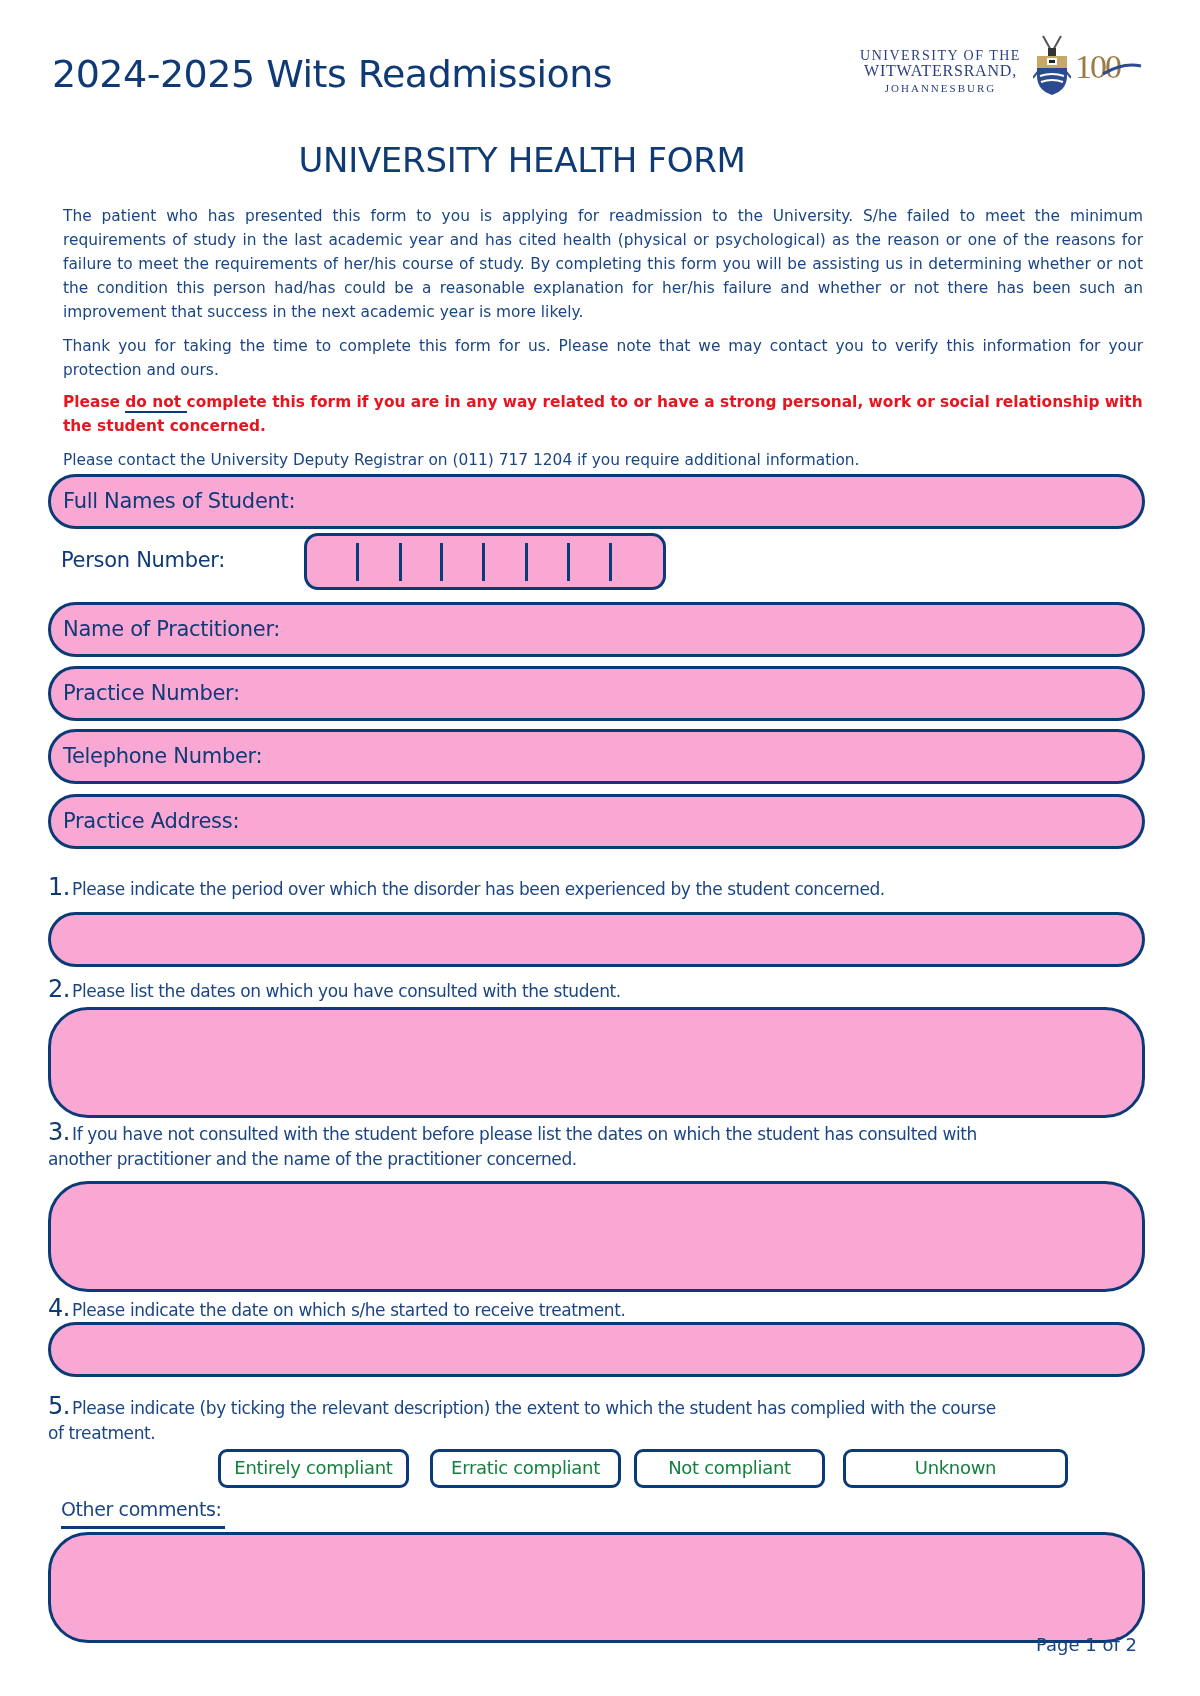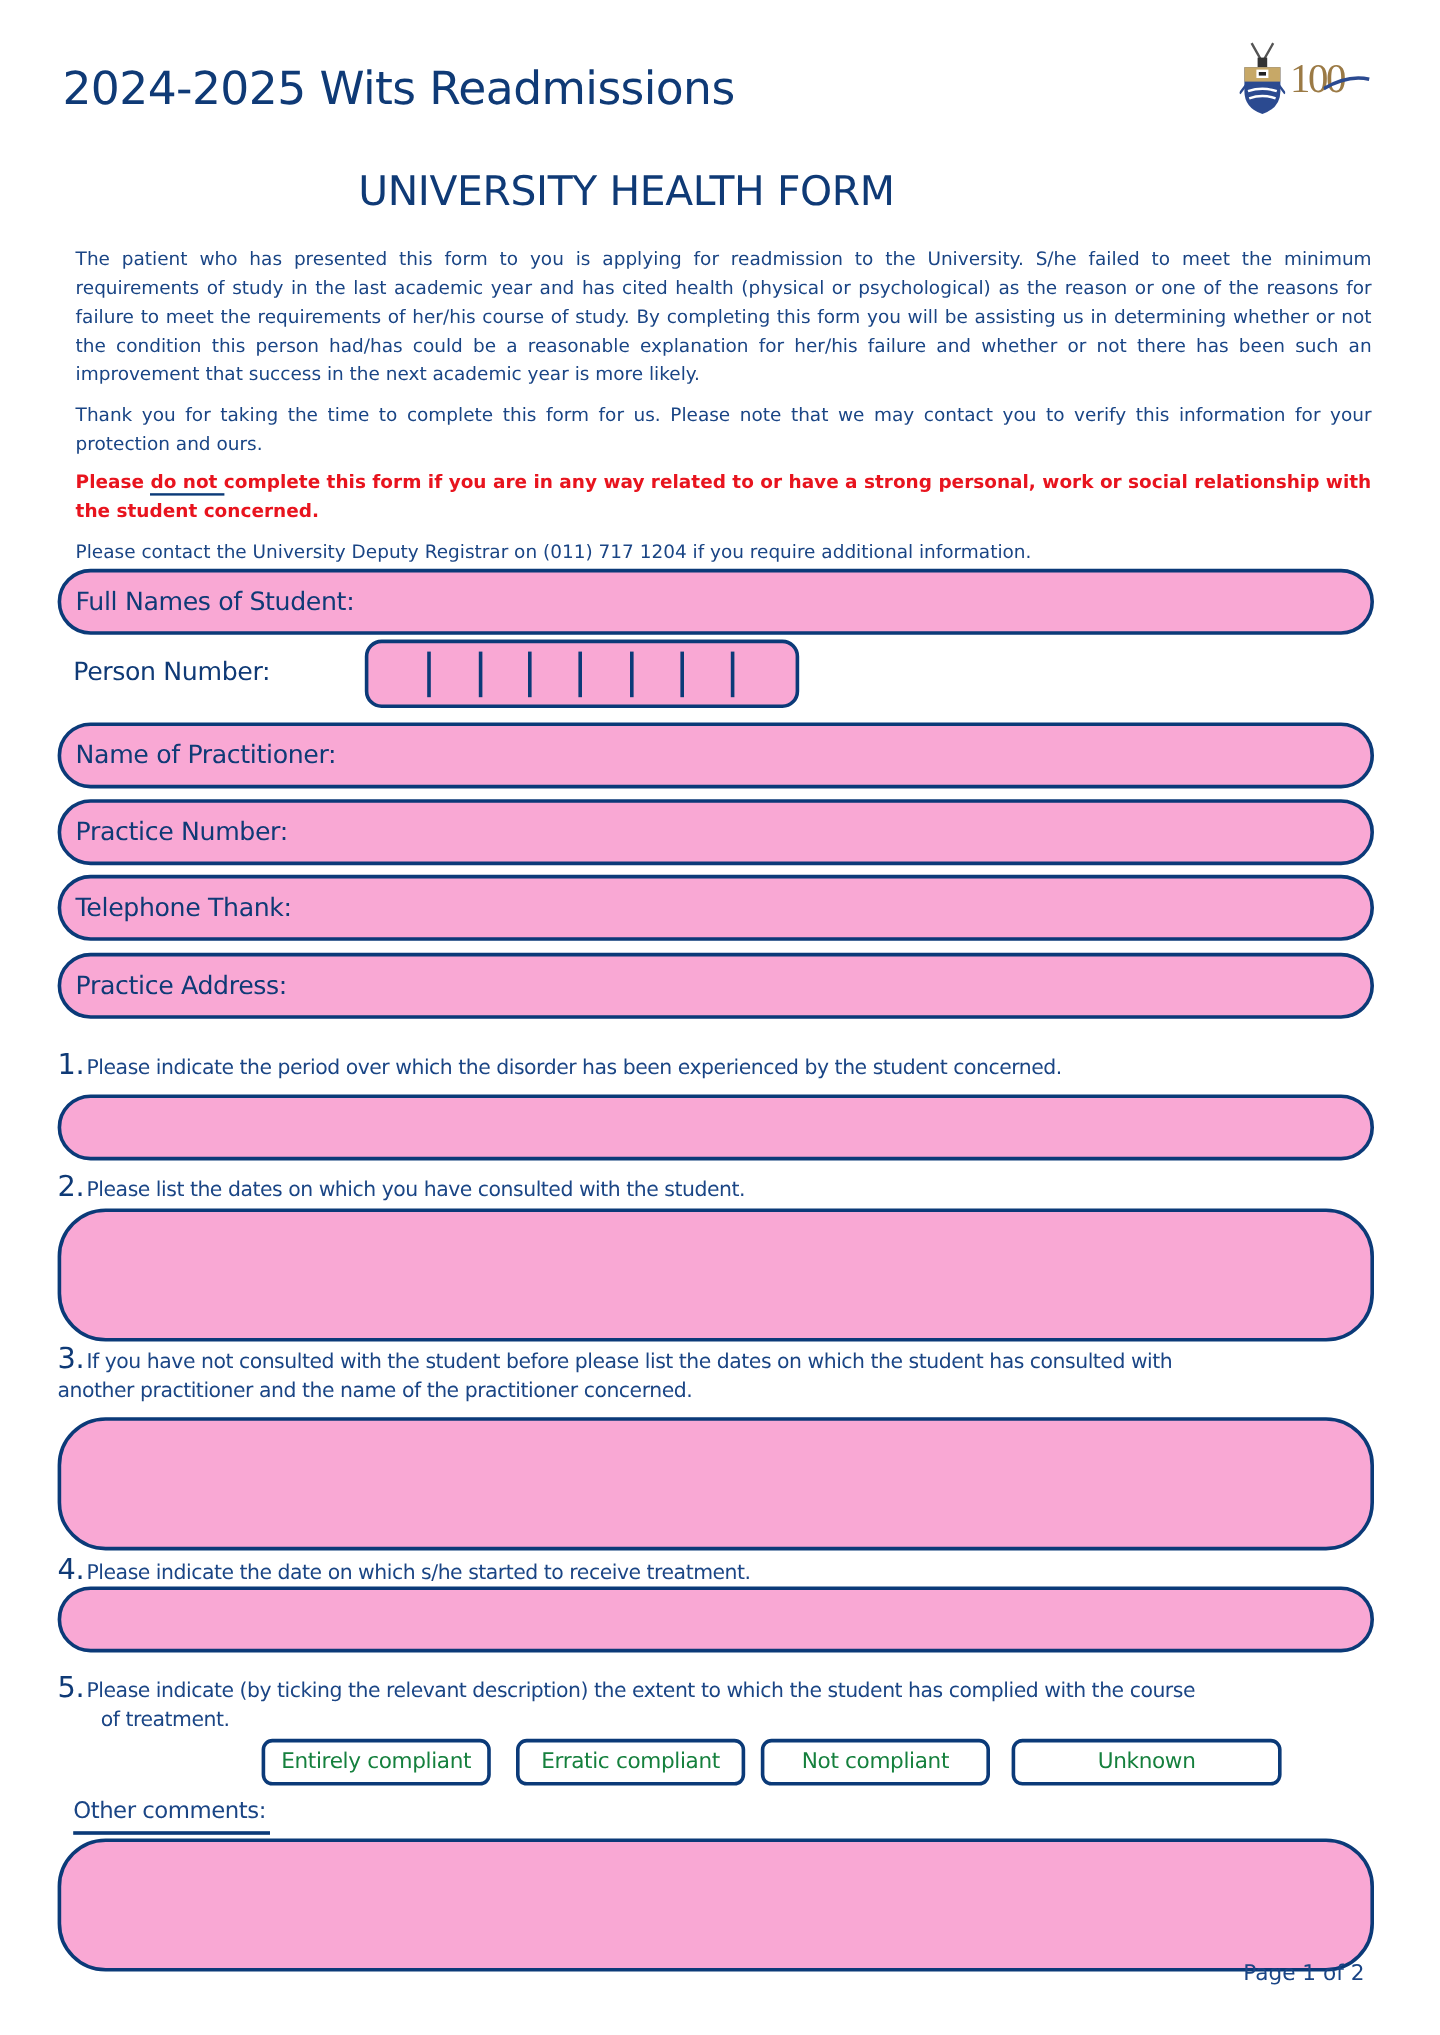--- a/index.html
+++ b/index.html
@@ -38,20 +38,25 @@
   .other { left:61px; top:1498px; font-size:19px; color:#1a4585; letter-spacing:-0.4px; }
   .other-line { left:61px; top:1526px; width:164px; height:3px; background:#0b3a78; }
   .footer { left:1036px; top:1634px; font-size:18px; color:#1a4585; }
 </style>
 </head>
 <body>
 
 <div class="abs title">2024-2025 Wits Readmissions</div>
 
 <div class="abs logo">
+  <div class="logo-text">
+    <div class="l1">UNIVERSITY OF THE</div>
+    <div class="l2">WITWATERSRAND,</div>
+    <div class="l3">JOHANNESBURG</div>
+  </div>
   <svg class="shield" viewBox="0 0 38 62">
     <path d="M10 2 L19 18 L28 2" stroke="#555" stroke-width="2" fill="none"></path>
     <rect x="15" y="14" width="8" height="8" fill="#333"></rect>
     <path d="M4 22 H34 V42 Q34 56 19 61 Q4 56 4 42 Z" fill="#2b4a90"></path>
     <rect x="4" y="22" width="30" height="12" fill="#c7a867"></rect>
     <rect x="14" y="24" width="10" height="7" fill="#fff"></rect>
     <rect x="16" y="26" width="6" height="3" fill="#222"></rect>
     <path d="M7 42 Q19 38 31 42" stroke="#fff" stroke-width="2" fill="none"></path>
     <path d="M8 48 Q19 44 30 48" stroke="#fff" stroke-width="2" fill="none"></path>
     <path d="M0 44 L6 36 M38 44 L32 36" stroke="#2b4a90" stroke-width="2"></path>
@@ -84,41 +89,41 @@
   <div class="pn-div" style="left:302px;"></div>
 </div>
 
 <div class="pill" style="left:48px;top:602px;width:1097px;height:55px;">
   <span class="pill-label" style="top:12px;">Name of Practitioner:</span>
 </div>
 <div class="pill" style="left:48px;top:666px;width:1097px;height:55px;">
   <span class="pill-label" style="top:12px;">Practice Number:</span>
 </div>
 <div class="pill" style="left:48px;top:729px;width:1097px;height:55px;">
-  <span class="pill-label" style="top:12px;">Telephone Thank:</span>
+  <span class="pill-label" style="top:12px;">Telephone Number:</span>
 </div>
 <div class="pill" style="left:48px;top:794px;width:1097px;height:55px;">
   <span class="pill-label" style="top:12px;">Practice Address:</span>
 </div>
 
 <div class="qtext" style="top:873px;"><span class="qnum">1.</span><span>Please indicate the period over which the disorder has been experienced by the student concerned.</span></div>
 <div class="pill big" style="left:48px;top:912px;width:1097px;height:55px;"></div>
 
 <div class="qtext" style="top:975px;"><span class="qnum">2.</span><span>Please list the dates on which you have consulted with the student.</span></div>
 <div class="pill big" style="left:48px;top:1007px;width:1097px;height:111px;"></div>
 
 <div class="qtext" style="top:1118px;"><span class="qnum">3.</span><span>If you have not consulted with the student before please list the dates on which the student has consulted with</span></div>
 <div class="qtext" style="top:1149px;">another practitioner and the name of the practitioner concerned.</div>
 <div class="pill big" style="left:48px;top:1181px;width:1097px;height:111px;"></div>
 
 <div class="qtext" style="top:1294px;"><span class="qnum">4.</span><span>Please indicate the date on which s/he started to receive treatment.</span></div>
 <div class="pill big" style="left:48px;top:1322px;width:1097px;height:55px;"></div>
 
 <div class="qtext" style="top:1392px;"><span class="qnum">5.</span><span>Please indicate (by ticking the relevant description) the extent to which the student has complied with the course</span></div>
-<div class="qtext" style="top:1423px;margin-left:36px;">of treatment.</div>
+<div class="qtext" style="top:1423px;">of treatment.</div>
 
 <div class="opt" style="left:218px;width:191px;">Entirely compliant</div>
 <div class="opt" style="left:430px;width:191px;">Erratic compliant</div>
 <div class="opt" style="left:634px;width:191px;">Not compliant</div>
 <div class="opt" style="left:843px;width:225px;">Unknown</div>
 
 <div class="abs other">Other comments:</div>
 <div class="abs other-line"></div>
 <div class="pill big" style="left:48px;top:1532px;width:1097px;height:111px;"></div>
 

